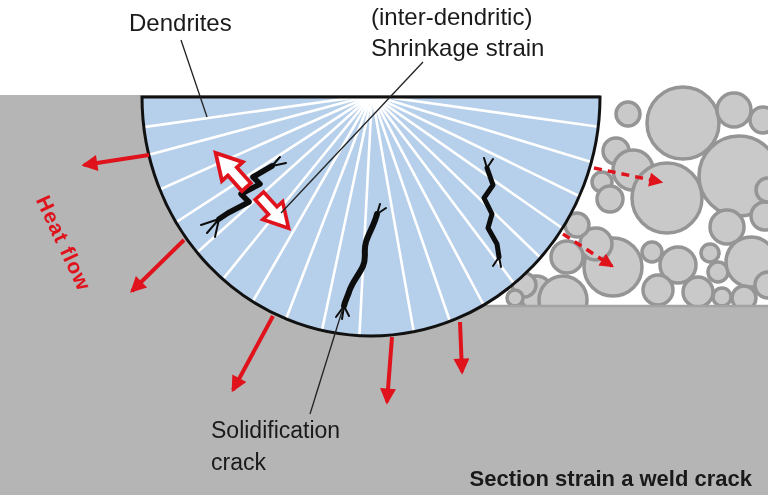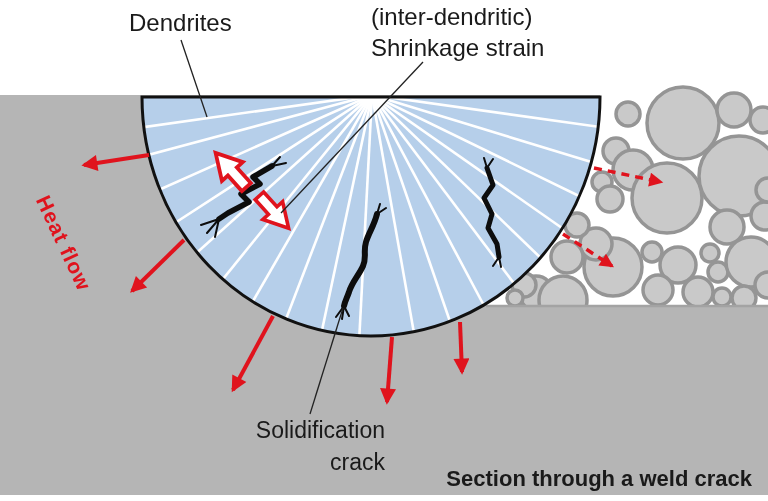--- a/index.html
+++ b/index.html
@@ -3,21 +3,21 @@
 <meta charset="utf-8">
 <style>
   html,body{margin:0;padding:0;background:#fff;}
   #stage{position:relative;width:768px;height:501px;background:#ffffff;overflow:hidden;
          font-family:"Liberation Sans",sans-serif;}
   #diagram-svg{position:absolute;left:0;top:0;}
   .label{position:absolute;color:#1a1a1a;font-size:24px;line-height:31px;white-space:nowrap;}
   #dendrites-label{left:129px;top:7px;}
   #shrinkage-label{left:371px;top:1px;}
   #solidification-label{left:298px;top:414px;transform:translateX(-50%);
-      text-align:right;white-space:normal;width:174px;font-size:23px;line-height:32px;}
+      text-align:left;white-space:normal;width:174px;font-size:23px;line-height:32px;}
   #heatflow-label{left:64px;top:243px;transform:translate(-50%,-50%) rotate(65deg);
       font-weight:bold;font-size:21px;color:#e0131d;letter-spacing:1px;}
   #caption-label{right:16px;top:463px;left:auto;font-weight:bold;font-size:22px;}
 </style>
 </head>
 <body>
 
 <div id="stage">
 
   <svg id="diagram-svg" width="768" height="501" viewBox="0 0 768 501">
@@ -123,15 +123,15 @@
 
   <div class="label" id="shrinkage-label">
     <div>(inter-dendritic)</div>
     <div>Shrinkage strain</div>
   </div>
 
   <div class="label" id="solidification-label">Solidification crack</div>
 
   <div class="label" id="heatflow-label">Heat flow</div>
 
-  <div class="label" id="caption-label">Section through a weld crack</div>
+  <div class="label" id="caption-label">Section strain a weld crack</div>
 
 </div>
 
 </body></html>

